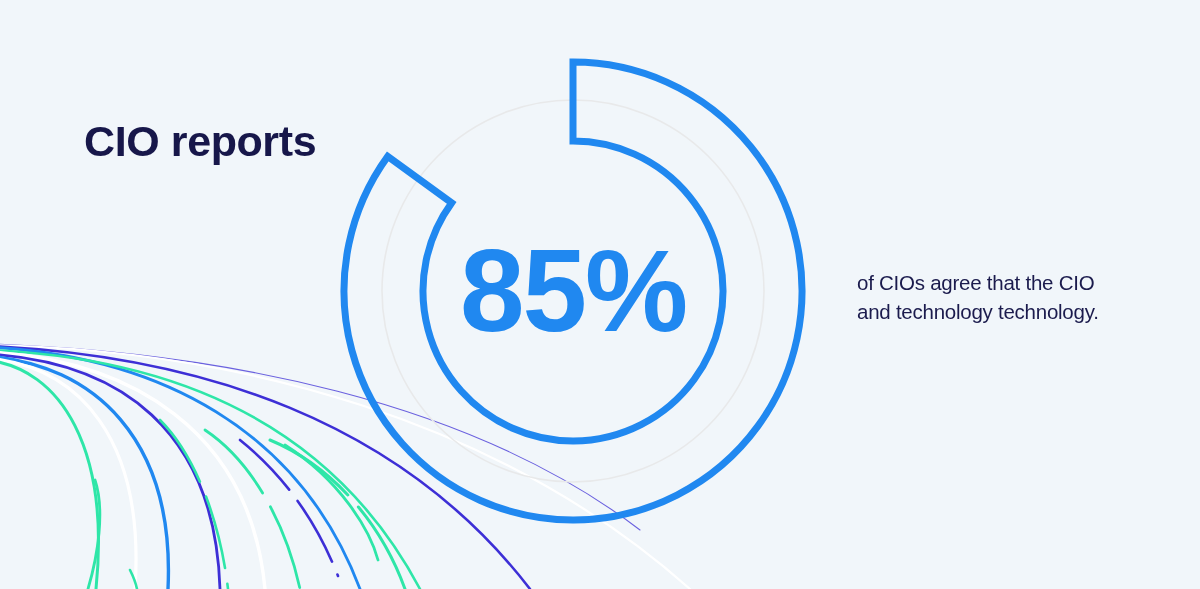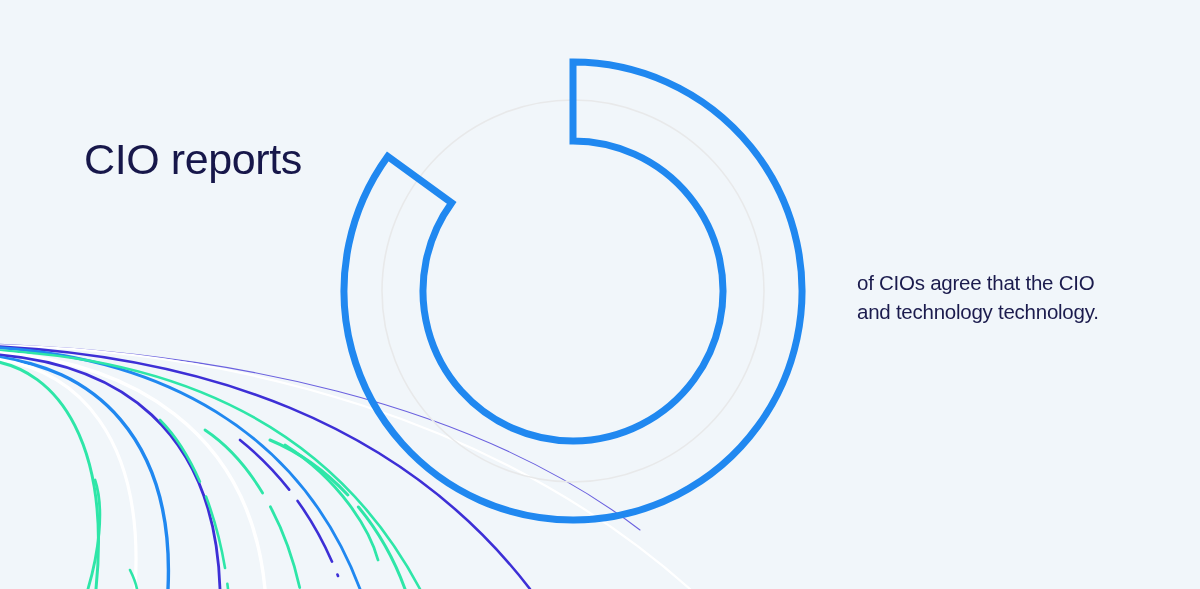--- a/index.html
+++ b/index.html
@@ -39,25 +39,25 @@
     top: 0;
     width: 1200px;
     height: 589px;
     z-index: 2;
   }
 
   
   #headline {
     position: absolute;
     left: 84px;
-    top: 100px;
+    top: 82px;
     z-index: 4;
     width: 330px;
     font-size: 43px;
-    font-weight: normal;
+    font-weight: bold;
     line-height: 1.42;
     letter-spacing: -0.4px;
     color: #17174A;
   }
   #headline .hl-line {
     display: block;
     white-space: nowrap;
   }
 
   
@@ -127,19 +127,20 @@
 
     <circle cx="573" cy="291" r="191" fill="none" stroke="#E8E9EA" stroke-width="1.6"></circle>
 
     <path id="donut-outline" fill="none" stroke="#2088F0" stroke-width="7" stroke-linejoin="miter" stroke-linecap="butt" d="M 573 62 A 229 229 0 1 1 387.74 156.4 L 451.65 202.83 A 150 150 0 1 0 573 141 Z"></path>
   </svg>
 
   <h1 id="headline">
     <span class="hl-line">CIO reports</span>
   </h1>
 
+  <div id="percent-value">85%</div>
 
   <p id="description">
     <span class="desc-line">of CIOs agree that the CIO</span>
     <span class="desc-line">and technology technology.</span>
   </p>
 
 </div>
 
 </body></html>

